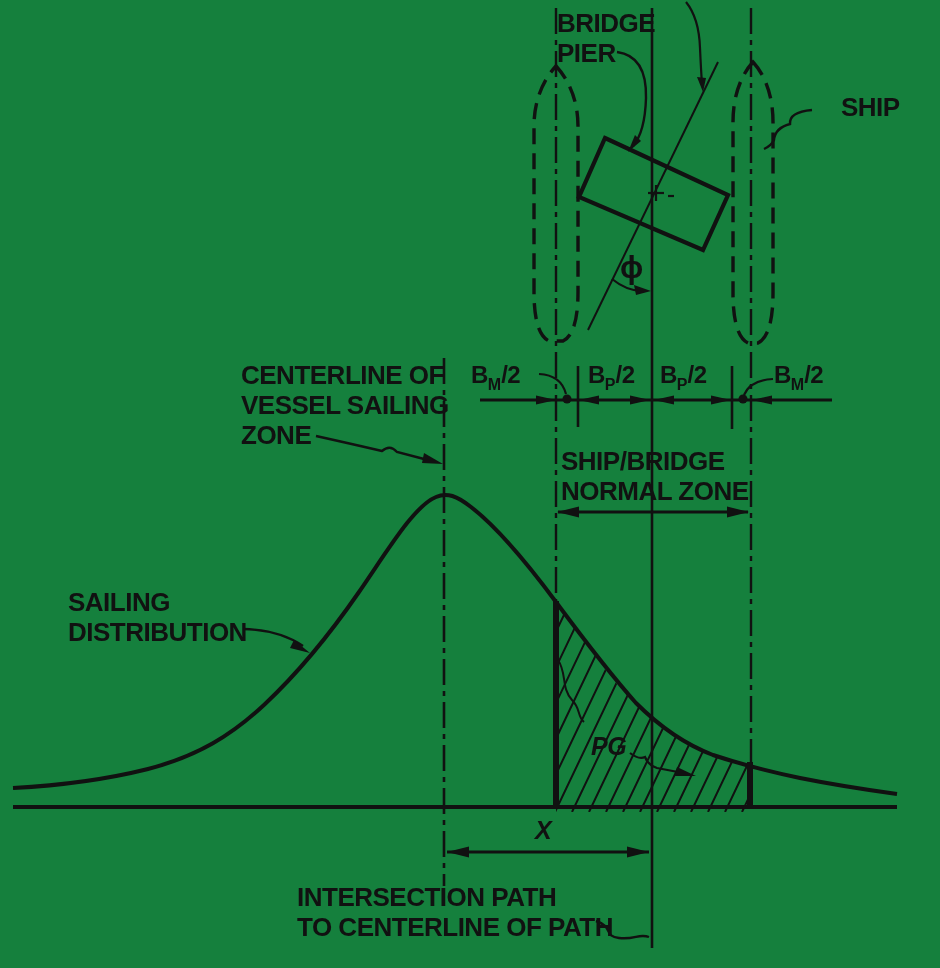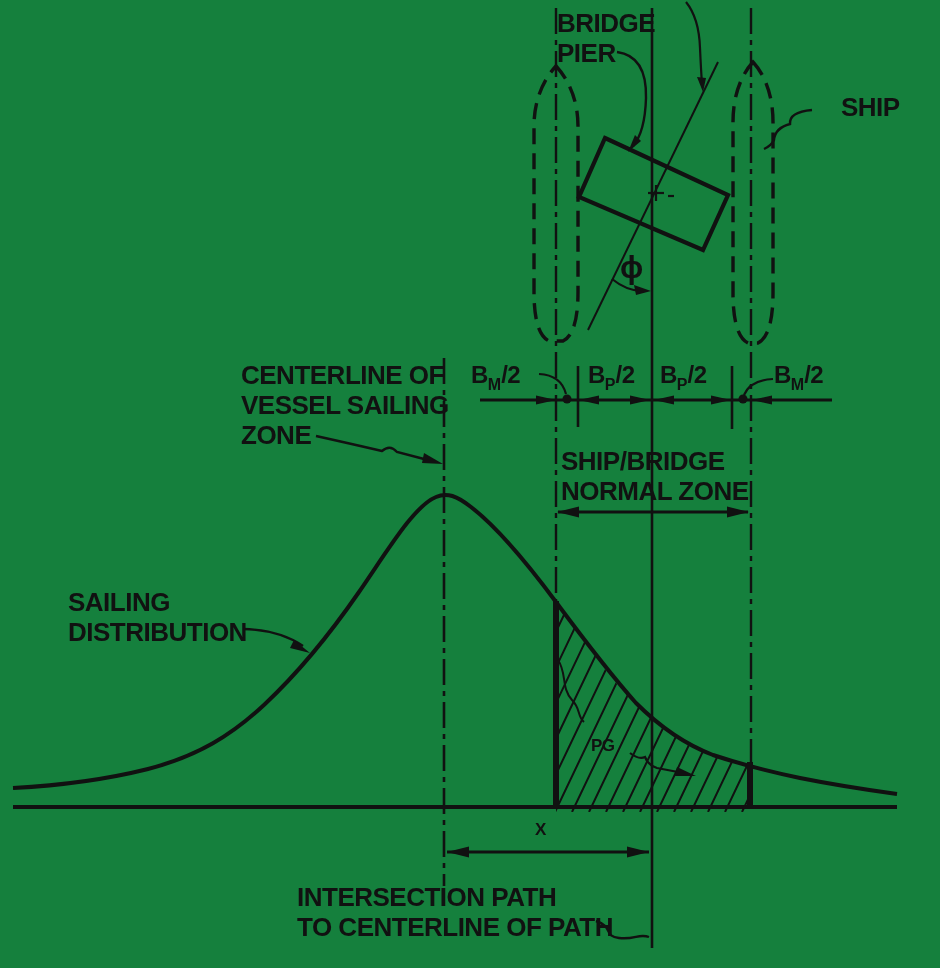--- a/index.html
+++ b/index.html
@@ -13,21 +13,21 @@
   svg{position:absolute;left:0;top:0;}
   .lbl{
     position:absolute;
     color:#111;
     font-weight:bold;
     font-size:26px;
     line-height:30px;
     letter-spacing:-0.5px;
     white-space:nowrap;
   }
-  .lbl.small{font-size:17px;}
+  .lbl.small{font-size:25px;font-style:italic;}
   .dim{
     position:absolute;
     color:#111;
     font-weight:bold;
     font-size:24px;
     white-space:nowrap;
     letter-spacing:-0.5px;
   }
   .dim .sub{
     font-size:16px;

